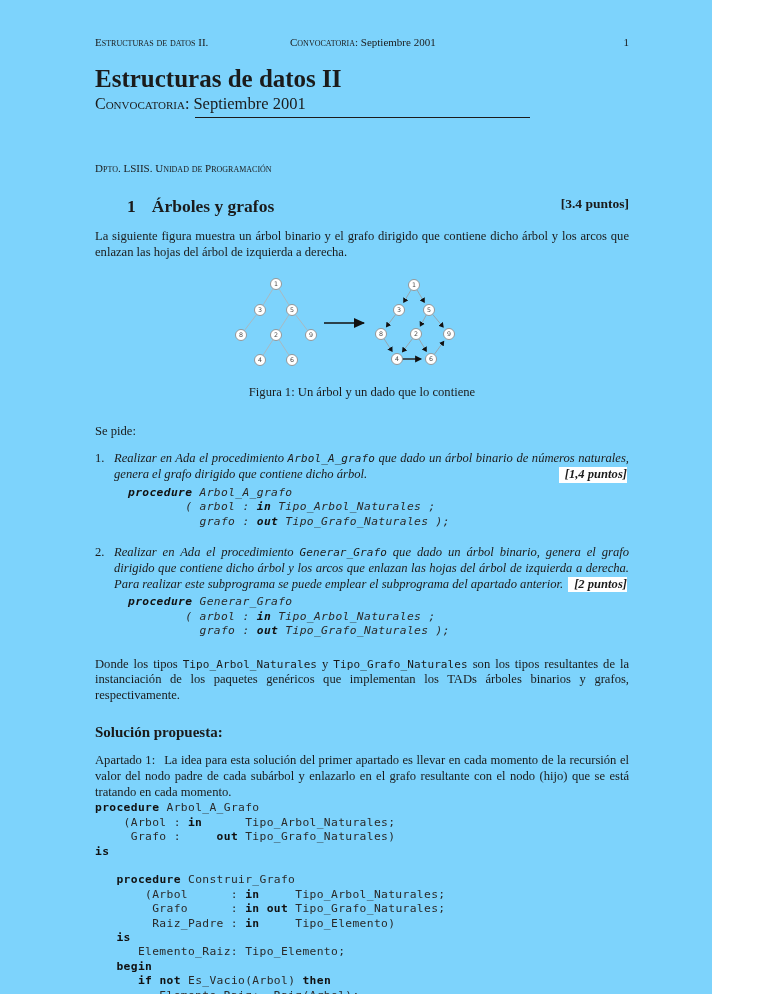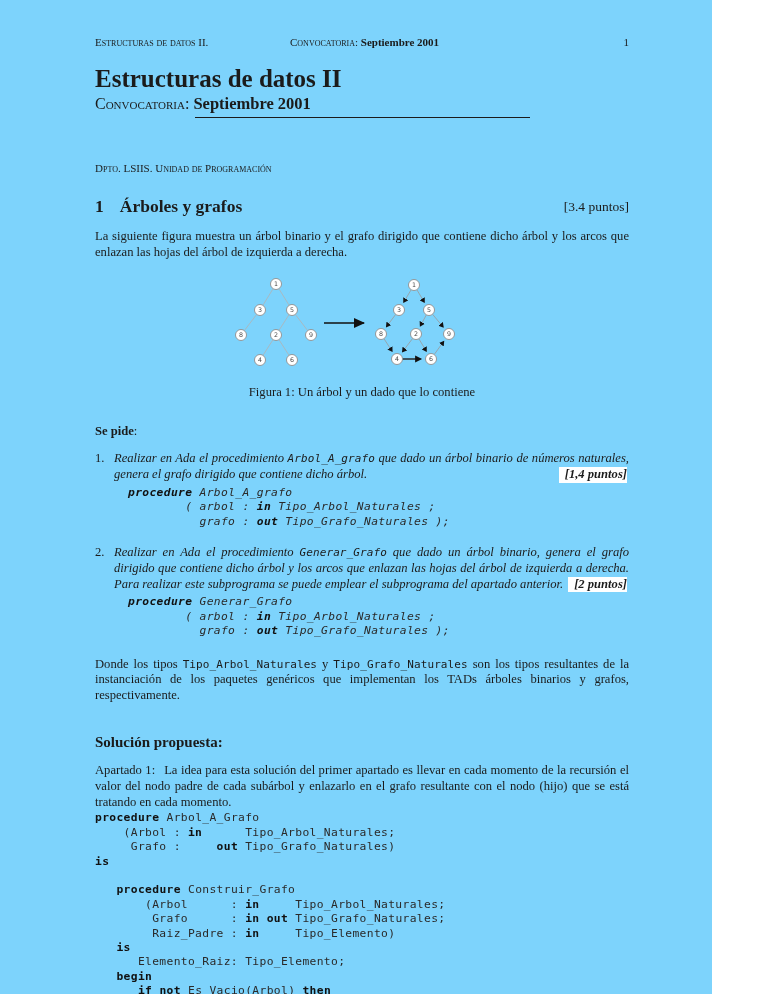--- a/index.html
+++ b/index.html
@@ -2,36 +2,36 @@
 <html><head>
 <meta charset="utf-8">
 <style>
   html,body { margin:0; padding:0; background:#ffffff; }
   .page {
     position:relative; width:712px; height:994px; background:#7dd3fc;
     font-family:"Liberation Serif", serif; color:#1b1b1b; overflow:hidden;
     box-sizing:border-box; padding:36px 83px 0 95px;
   }
   .sc { font-variant:small-caps; }
-  .b { font-weight:bold; }
+  .b { font-weight:normal; }
 
   .running-header { display:flex; justify-content:space-between; align-items:baseline; font-size:11px; }
   .rh-center { position:absolute; left:290px; top:36px; }
 
   .title-block { text-align:left; margin-top:17px; }
   .doc-title { font-size:25px; font-weight:bold; line-height:28px; }
   .doc-subtitle { font-size:16.5px; margin-top:1px; }
   .doc-subtitle .sc { font-size:16px; }
   .title-rule { width:335px; border:0; border-top:1.6px solid #1b1b1b; margin:3px auto 2px auto; }
   .doc-dept { font-size:11px;margin-top:44px; }
 
-  .section-row { display:flex; justify-content:space-between; align-items:center; margin-top:22px; }
+  .section-row { display:flex; justify-content:space-between; align-items:flex-start; margin-top:22px;margin-left:32px; }
   .section-left { font-size:17.5px; font-weight:bold; }
   .section-num { margin-right:16px; }
-  .section-points { font-size:13.5px; font-weight:normal; }
+  .section-points { font-size:13.5px; font-weight:bold; }
 
   p.body-text { margin:12px 0 0 0; font-size:12.6px; line-height:15.8px; text-align:justify; }
 
   .fig-wrap { margin-top:10px; }
   .fig-svg { display:block; margin:0 auto; }
   .fig-caption { text-align:center; font-size:12.6px; margin-top:13px; }
 
   .se-pide { margin-top:24px; font-size:12.6px; }
 
   .items { margin-top:6px; }
@@ -44,21 +44,21 @@
   .code-block, .sol-code {
     font-family:"DejaVu Sans Mono", monospace; font-size:11.3px; line-height:14.4px;
     letter-spacing:0.35px; white-space:pre; color:#2a2a2a;
   }
   .code-block { margin:3px 0 6px 14px; }
   .sol-code { margin:1px 0 0 0; }
   .kw { font-weight:bold; color:#111; }
 
   .inline-code { font-family:"DejaVu Sans Mono", monospace; font-size:11px; letter-spacing:0.1px; }
 
-  .sol-heading { margin-top:30px; font-size:15px; font-weight:bold; }
+  .sol-heading { margin-top:20px; font-size:15px; font-weight:bold; }
   .apartado-label { font-weight:normal; margin-right:9px; }
 </style>
 </head>
 <body>
 
 <div class="page">
 
   <div class="running-header">
     <span class="sc">Estructuras de datos II.</span>
     <span>1</span>

